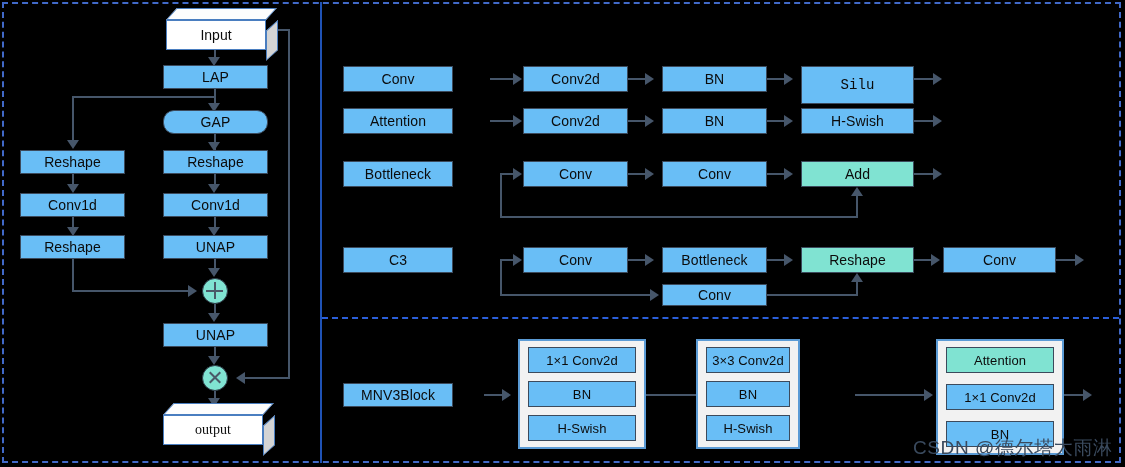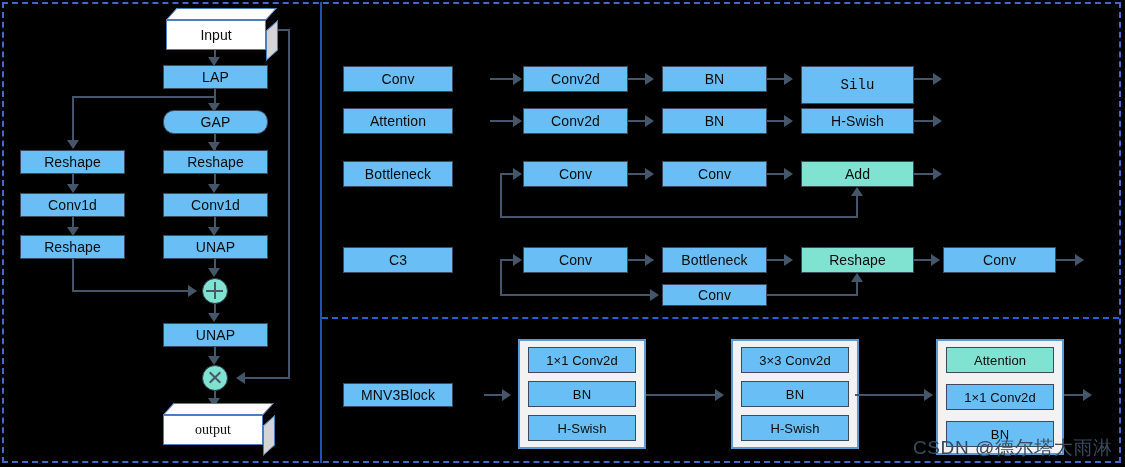--- a/index.html
+++ b/index.html
@@ -372,21 +372,21 @@
 
   <div class="stack" style="left:518px; top:339px; width:128px; height:110px;">
     <div class="node sm">1×1 Conv2d</div>
     <div class="node sm">BN</div>
     <div class="node sm">H-Swish</div>
   </div>
 
   <div class="ln h" style="left:646px; top:394px; width:73px;"></div>
   <div class="arw right" style="left:715px; top:389px;"></div>
 
-  <div class="stack" style="left:731px; top:339px; width:128px; height:110px;">
+  <div class="stack" style="left:696px; top:339px; width:104px; height:110px;">
     <div class="node sm">3×3 Conv2d</div>
     <div class="node sm">BN</div>
     <div class="node sm">H-Swish</div>
   </div>
 
   <div class="ln h" style="left:855px; top:394px; width:73px;"></div>
   <div class="arw right" style="left:924px; top:389px;"></div>
 
   <div class="stack" style="left:936px; top:339px; width:128px; height:116px;">
     <div class="node sm teal">Attention</div>

